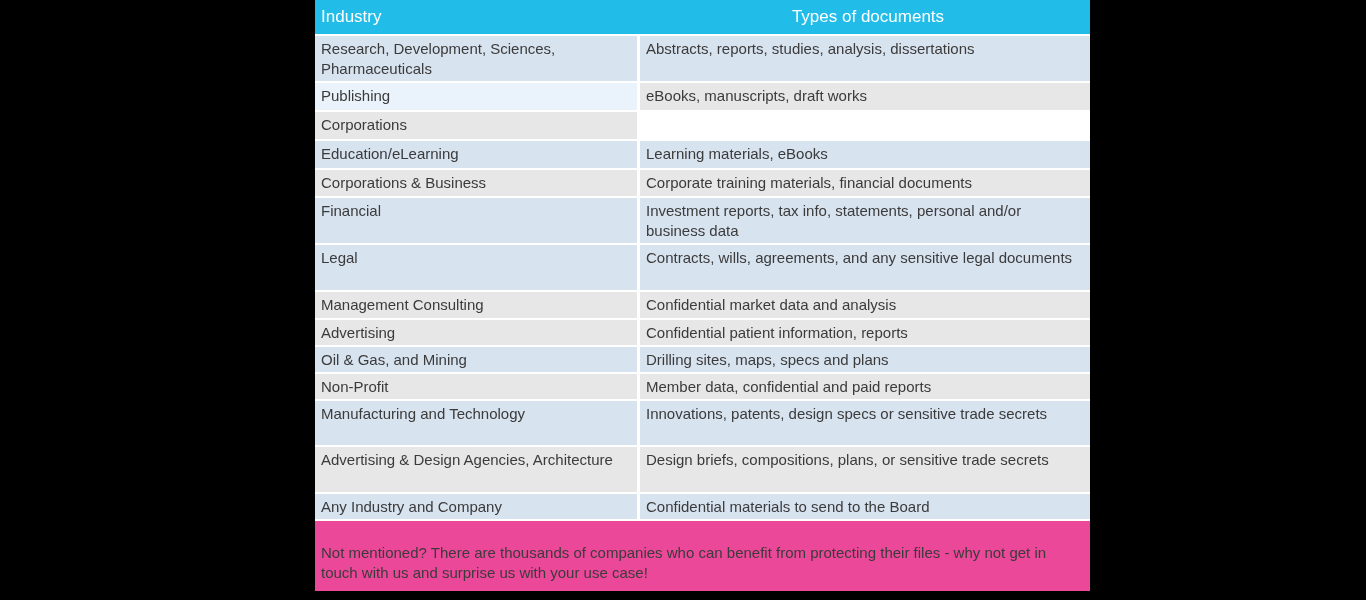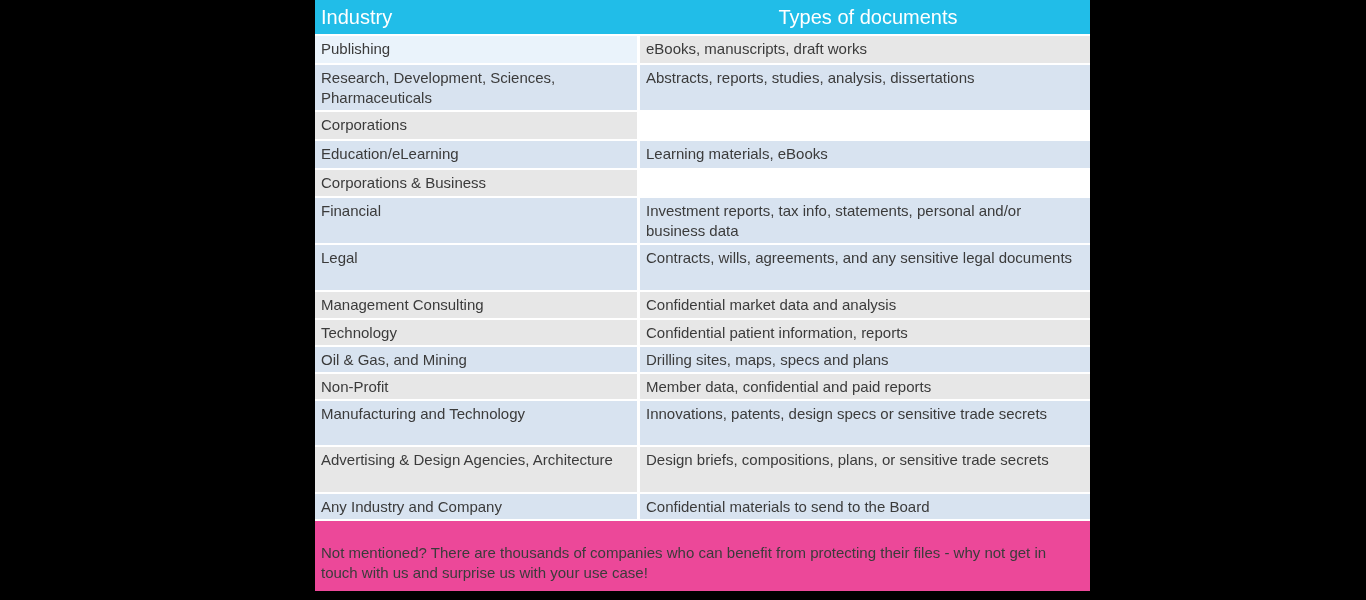--- a/index.html
+++ b/index.html
@@ -15,21 +15,21 @@
   .industries-table {
     position:absolute; left:315px; top:0; width:775px;
     background:#ffffff;
     color:#3b3b3b;
     font-size:15px; line-height:20px;
   }
   .thead {
     display:flex; align-items:center;
     height:34px; margin-bottom:2px;
     background:#21bde8; color:#ffffff;
-    font-size:20px;
+    font-size:17px;
   }
   .th1 { width:325px; padding-left:6px; box-sizing:border-box; }
   .th2 { flex:1; padding-left:6px;text-align:center; }
   .row { display:flex; margin-bottom:2px; }
   .c1 {
     width:322px; margin-right:3px;
     padding:3px 8px 2px 6px; box-sizing:border-box;
   }
   .c2 {
     flex:1;
@@ -48,60 +48,61 @@
 <body>
 
 <div class="canvas">
   <div class="industries-table">
 
     <div class="thead">
       <div class="th1">Industry</div>
       <div class="th2">Types of documents</div>
     </div>
 
+    <div class="row" style="min-height:42px">
+      <div class="c1 bg-blue">Research, Development, Sciences, Pharmaceuticals</div>
+      <div class="c2 bg-blue">Abstracts, reports, studies, analysis, dissertations</div>
+    </div>
+
     <div class="row" style="min-height:27px">
       <div class="c1 bg-pale">Publishing</div>
       <div class="c2 bg-gray">eBooks, manuscripts, draft works</div>
-    </div>
-
-    <div class="row" style="min-height:42px">
-      <div class="c1 bg-blue">Research, Development, Sciences, Pharmaceuticals</div>
-      <div class="c2 bg-blue">Abstracts, reports, studies, analysis, dissertations</div>
     </div>
 
     <div class="row" style="min-height:27px">
       <div class="c1 bg-gray">Corporations</div>
     </div>
 
     <div class="row" style="min-height:27px">
       <div class="c1 bg-blue">Education/eLearning</div>
       <div class="c2 bg-blue">Learning materials, eBooks</div>
     </div>
 
     <div class="row" style="min-height:26px">
       <div class="c1 bg-gray">Corporations &amp; Business</div>
+      <div class="c2 bg-gray">Corporate training materials, financial documents</div>
     </div>
 
     <div class="row" style="min-height:42px">
       <div class="c1 bg-blue">Financial</div>
       <div class="c2 bg-blue">Investment reports, tax info, statements, personal and/or business data</div>
     </div>
 
     <div class="row" style="min-height:45px">
       <div class="c1 bg-blue">Legal</div>
       <div class="c2 bg-blue">Contracts, wills, agreements, and any sensitive legal documents</div>
     </div>
 
     <div class="row" style="min-height:26px">
       <div class="c1 bg-gray">Management Consulting</div>
       <div class="c2 bg-gray">Confidential market data and analysis</div>
     </div>
 
     <div class="row" style="min-height:25px">
-      <div class="c1 bg-gray">Technology</div>
+      <div class="c1 bg-gray">Advertising</div>
       <div class="c2 bg-gray">Confidential patient information, reports</div>
     </div>
 
     <div class="row" style="min-height:25px">
       <div class="c1 bg-blue">Oil &amp; Gas, and Mining</div>
       <div class="c2 bg-blue">Drilling sites, maps, specs and plans</div>
     </div>
 
     <div class="row" style="min-height:25px">
       <div class="c1 bg-gray">Non-Profit</div>

